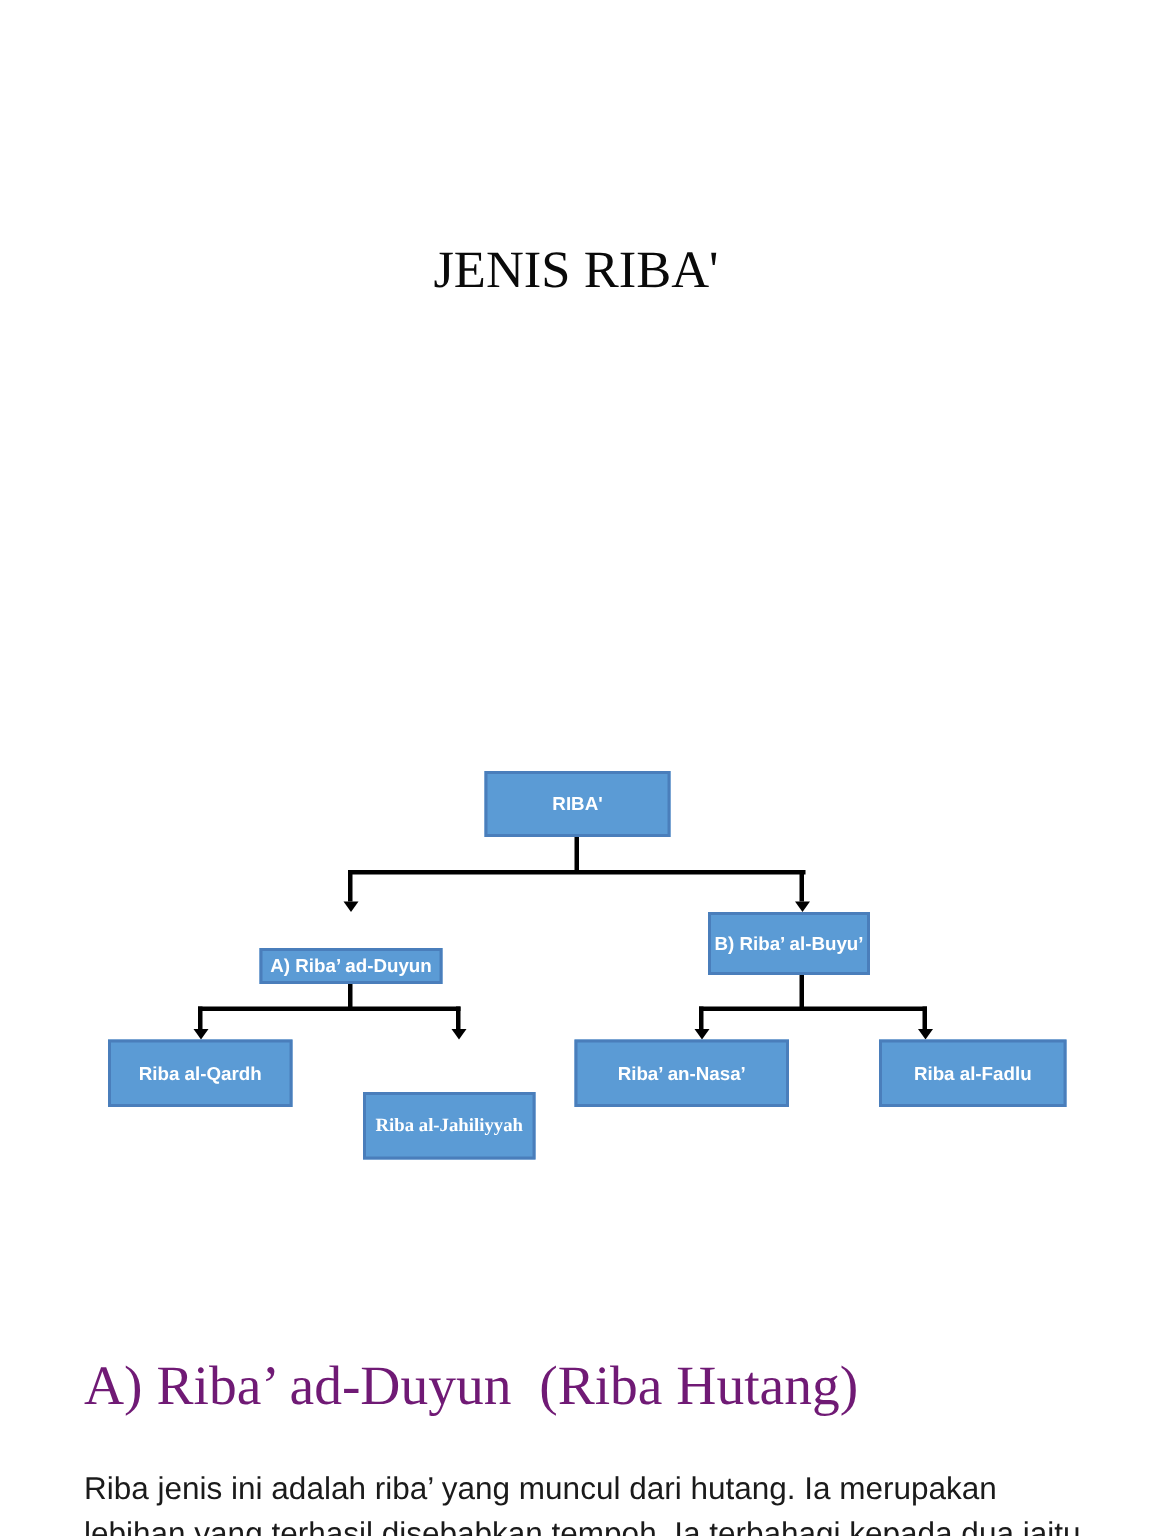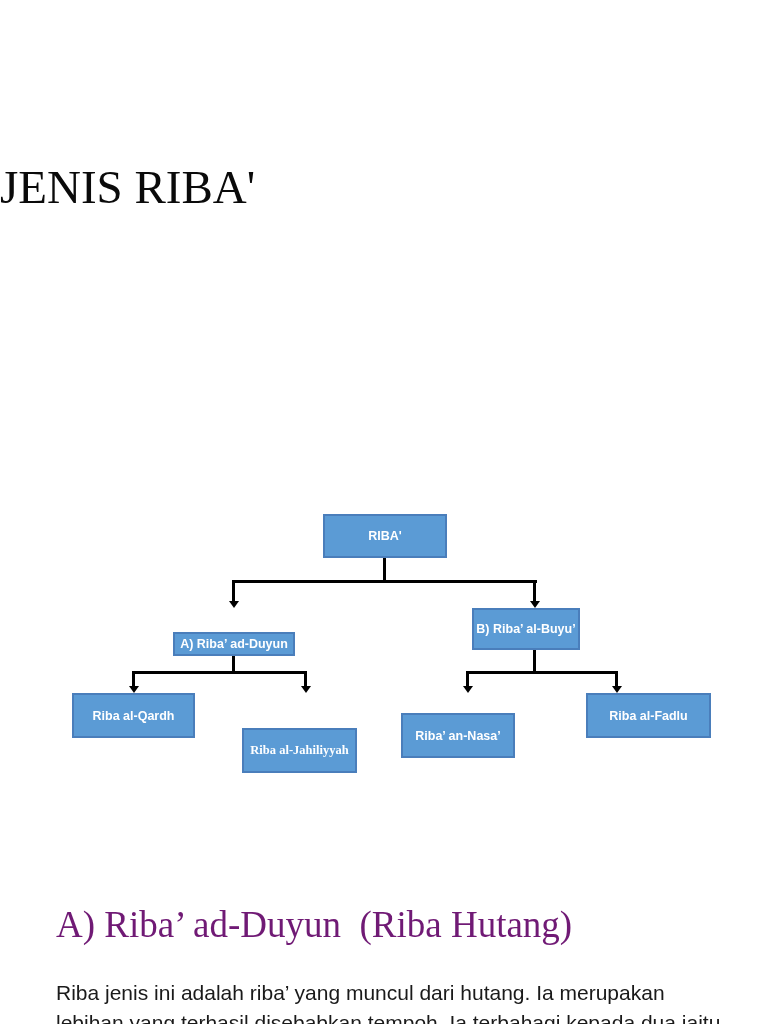--- a/index.html
+++ b/index.html
@@ -1,34 +1,34 @@
 <!DOCTYPE html>
 <html style="--box-fill: #5B9BD5; --box-border: #4A7EBB; --box-text: #FFFFFF; --connector: #000000;"><head>
 <meta charset="utf-8">
 <style>
   html,body{margin:0;padding:0;background:#ffffff;}
   .page{position:relative;width:768px;height:1024px;background:#ffffff;overflow:hidden;
         font-family:"Liberation Sans",sans-serif;}
 
   
-  .title{position:absolute;left:0;right:0;top:160px;margin:0;
-         font-family:"Liberation Serif",serif;font-weight:400;font-size:47px;color:#0a0a0a;}
+  .title{position:absolute;left:0;right:0;top:160px;margin:0;text-align:center;
+         font-family:"Liberation Serif",serif;font-weight:400;font-size:35px;color:#0a0a0a;}
 
   
   .node{position:absolute;display:flex;align-items:center;justify-content:center;
         background:var(--box-fill,#5B9BD5);border:2px solid var(--box-border,#4A7EBB);
         box-sizing:border-box;color:var(--box-text,#ffffff);
         font-family:"Liberation Sans",sans-serif;font-weight:700;font-size:12.5px;
         white-space:nowrap;text-align:left;}
   .n-root      {left:323px;top:514px;width:124px;height:44px;}
   .n-duyun     {left:173px;top:632px;width:122px;height:24px;}
   .n-buyu      {left:472px;top:608px;width:108px;height:42px;}
   .n-qardh     {left:72px; top:693px;width:123px;height:45px;}
   .n-jahiliyyah{left:242px;top:728px;width:115px;height:45px;font-family:Liberation Serif, serif;}
-  .n-nasa      {left:401px;top:693px;width:114px;height:45px;margin-top:20px;}
+  .n-nasa      {left:383px;top:693px;width:143px;height:45px;}
   .n-fadlu     {left:586px;top:693px;width:125px;height:45px;}
 
   
   .cline{position:absolute;background:var(--connector,#000000);}
   .c-root-stem {left:383px;top:558px;width:3px;height:24px;}
   .c-h1        {left:232px;top:580px;width:305px;height:3px;}
   .c-drop-duyun{left:232px;top:580px;width:3px;height:21px;}
   .c-drop-buyu {left:533px;top:580px;width:3px;height:21px;}
   .c-duyun-stem{left:232px;top:650px;width:3px;height:23px;}
   .c-buyu-stem {left:533px;top:650px;width:3px;height:23px;}

